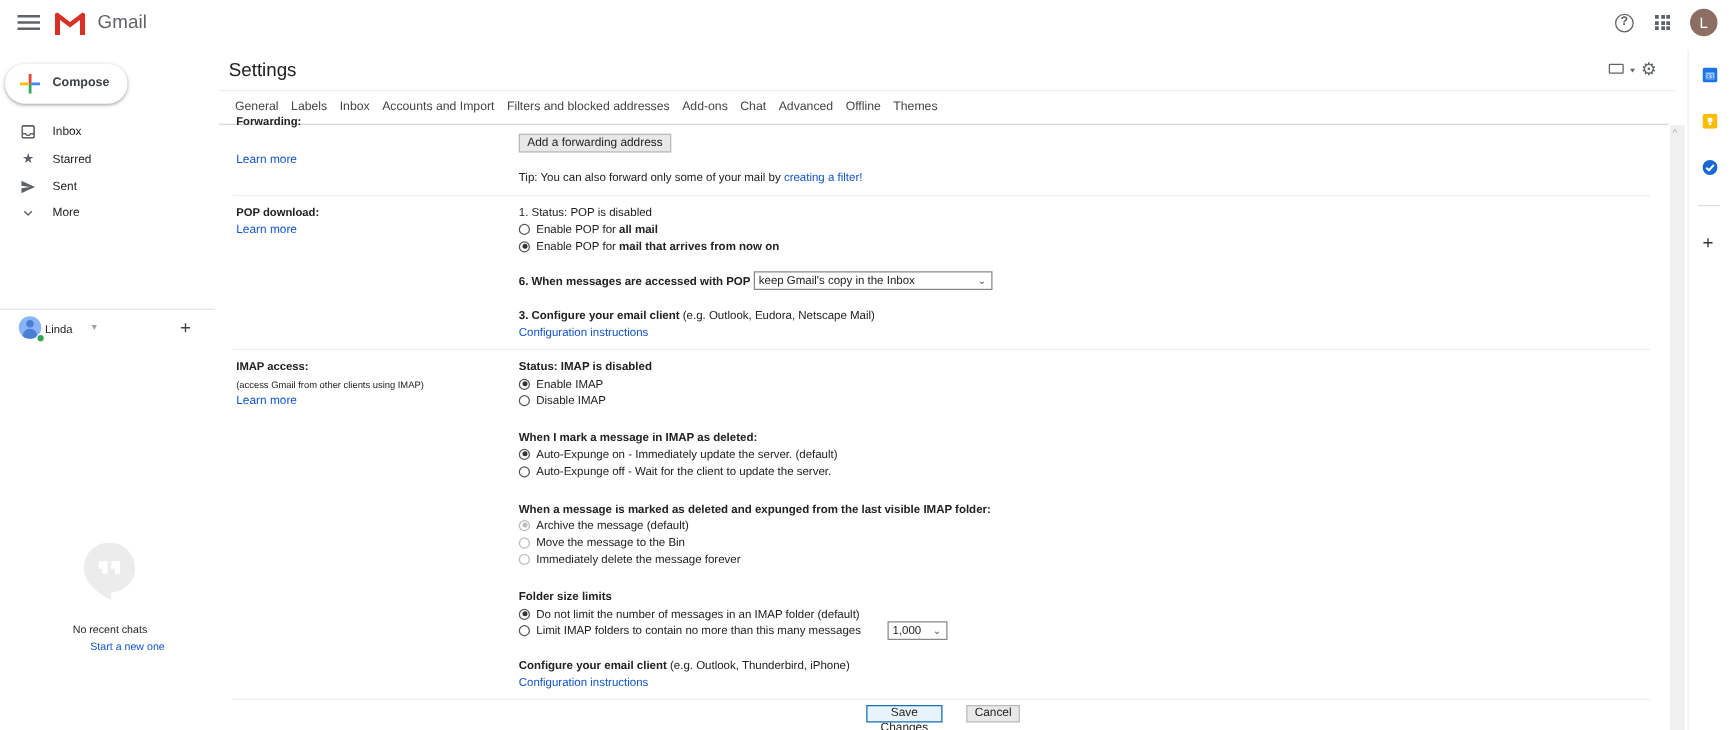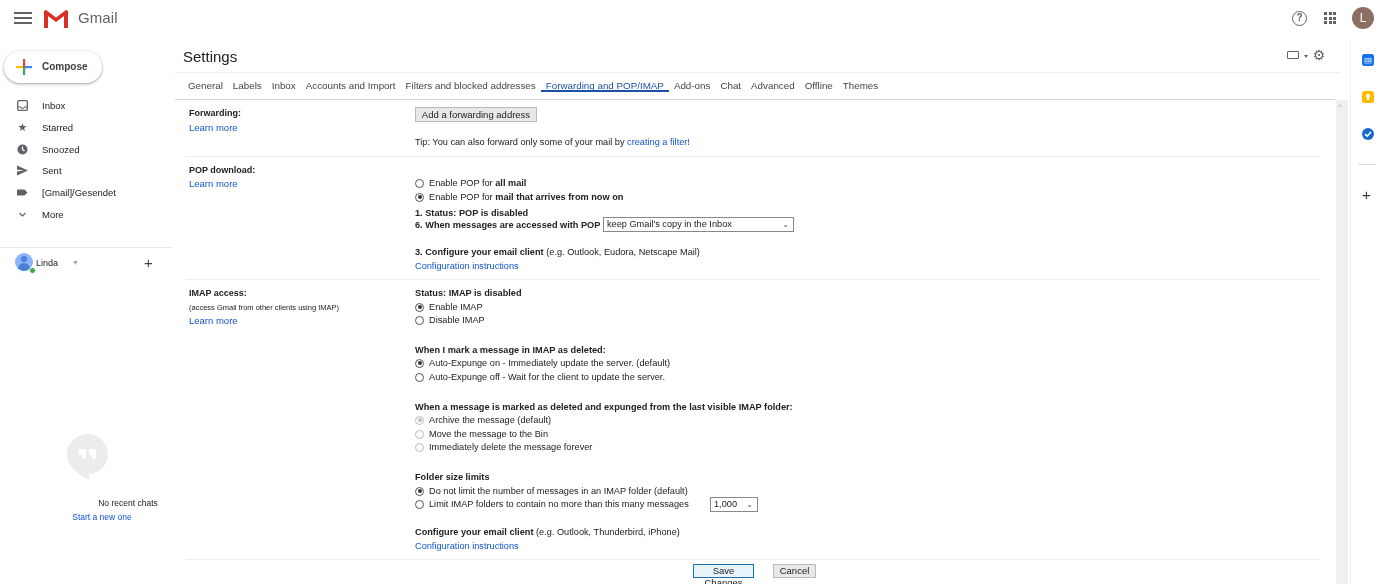--- a/index.html
+++ b/index.html
@@ -33,21 +33,21 @@
     .nav-divider { position: absolute; left: 0; top: 247px; width: 172px; height: 1px; background: #e6e6e6; }
     .user-row { position: absolute; left: 0; top: 252px; width: 172px; height: 22px; }
     .user-avatar { position: absolute; left: 15px; top: 1px; width: 18px; height: 18px; border-radius: 50%; background: #8ab4f8; overflow: hidden; }
     .user-avatar .head { position: absolute; left: 6px; top: 3px; width: 6px; height: 6px; border-radius: 50%; background: #4a7fd4; }
     .user-avatar .body { position: absolute; left: 3px; top: 10px; width: 12px; height: 10px; border-radius: 6px 6px 0 0; background: #4a7fd4; }
     .user-status { position: absolute; left: 29px; top: 15px; width: 7px; height: 7px; border-radius: 50%; background: #34a853; border: 1px solid #fff; }
     .user-name { position: absolute; left: 36px; top: 6px; font-size: 9px; color: #202124; }
     .user-caret { position: absolute; left: 72px; top: 7px; font-size: 7px; color: #9aa0a6; }
     .user-add { position: absolute; left: 144px; top: 2px; font-size: 15px; color: #444; cursor: pointer; }
     .hangout { position: absolute; left: 67px; top: 434px; width: 41px; height: 46px; }
-    .no-chats { position: absolute; left: 0; top: 498px; width: 176px; text-align: center; font-size: 8.5px; color: #222; margin-left: 40px; }
+    .no-chats { position: absolute; left: 0; top: 498px; width: 176px; text-align: center; font-size: 8.5px; color: #222; }
     .start-chat { position: absolute; left: 0; top: 512px; width: 176px; text-align: center; font-size: 8.5px; color: #15c; cursor: pointer; padding-left: 28px; }
 
     
     .settings-title { position: absolute; left: 183px; top: 48px; font-size: 15px; color: #202124; }
     .kb-icon { position: absolute; left: 1287px; top: 51px; width: 12px; height: 8px; border: 1.5px solid #5f6368; border-radius: 1px; }
     .kb-caret { position: absolute; left: 1304px; top: 55px; width: 0; height: 0; border-left: 2.5px solid transparent; border-right: 2.5px solid transparent; border-top: 3px solid #5f6368; }
     .gear-icon { position: absolute; left: 1312px; top: 48px; width: 14px; height: 14px; font-size: 14px; line-height: 14px; color: #5f6368; text-align: center; }
     .tabs-top-line { position: absolute; left: 175px; top: 72px; width: 1165px; height: 1px; background: #eee; }
     .tabs { position: absolute; left: 183px; top: 74px; height: 26px; display: flex; }
     .tab { font-size: 9.8px; color: #444; padding: 6px 5px 0 5px; height: 18px; position: relative; cursor: pointer; white-space: nowrap; text-align: center; }
@@ -127,36 +127,23 @@
         <path d="M0.7 7 H3.5 L4.5 8.3 H6.5 L7.5 7 H10.3" stroke="#5f6368" stroke-width="1.1" fill="none"></path>
       </svg>
     <span class="lbl">Inbox</span>
   </div>
   <div class="nav-item">
     <span class="ico">★</span>
     <span class="lbl">Starred</span>
   </div>
   <div class="nav-item">
     <svg class="ico" viewBox="0 0 11 11">
-        <circle cx="5.5" cy="5.5" r="5" fill="#5f6368"></circle>
-        <path d="M5.5 2.5 V5.5 L7.5 7" stroke="#fff" stroke-width="1.2" fill="none"></path>
-      </svg>
-    <span class="lbl">Snoozed</span>
-  </div>
-  <div class="nav-item">
-    <svg class="ico" viewBox="0 0 11 11">
         <path d="M0 0.5 L11 5.5 L0 10.5 L0 6.5 L7 5.5 L0 4.5 Z" fill="#5f6368"></path>
       </svg>
     <span class="lbl">Sent</span>
-  </div>
-  <div class="nav-item">
-    <svg class="ico" viewBox="0 0 11 11">
-        <path d="M0 2.5 H7.5 L10.5 5.5 L7.5 8.5 H0 Z" fill="#5f6368"></path>
-      </svg>
-    <span class="lbl">[Gmail]/Gesendet</span>
   </div>
   <div class="nav-item">
     <svg class="ico" viewBox="0 0 11 11">
         <path d="M2.5 4 L5.5 7 L8.5 4" stroke="#5f6368" stroke-width="1.2" fill="none"></path>
       </svg>
     <span class="lbl">More</span>
   </div>
 </div>
 
 <div class="nav-divider"></div>
@@ -187,21 +174,20 @@
 <div class="kb-caret"></div>
 <div class="gear-icon">⚙</div>
 
 <div class="tabs-top-line"></div>
 <div class="tabs">
   <div class="tab">General</div>
   <div class="tab">Labels</div>
   <div class="tab">Inbox</div>
   <div class="tab">Accounts and Import</div>
   <div class="tab">Filters and blocked addresses</div>
-  <div class="tab active">Forwarding and POP/IMAP</div>
   <div class="tab">Add-ons</div>
   <div class="tab">Chat</div>
   <div class="tab">Advanced</div>
   <div class="tab">Offline</div>
   <div class="tab">Themes</div>
 </div>
 <div class="tabs-bottom-line"></div>
 
 <div class="scrollbar"></div>
 <span class="scroll-up">^</span>
@@ -216,29 +202,29 @@
     <circle cx="6" cy="5" r="2" fill="#fff"></circle>
     <rect x="5" y="7" width="2" height="2" fill="#fff"></rect>
   </svg>
 <svg class="side-app" style="top:128px" viewBox="0 0 12 12">
     <circle cx="6" cy="6" r="6" fill="#1967d2"></circle>
     <path d="M3 6.2 L5.2 8.2 L9 4" stroke="#fff" stroke-width="1.6" fill="none"></path>
   </svg>
 <div class="side-divider"></div>
 <span class="side-add">+</span>
 
-<div class="sec-label" style="top:108px">Forwarding:</div>
+<div class="sec-label" style="top:92px">Forwarding:</div>
 <div class="learn" style="top:122px">Learn more</div>
 <button class="btn" style="left:415px; top:107px; width:122px; height:15px;">Add a forwarding address</button>
 <div class="txt" style="top:137px"><span>Tip: You can also forward only some of your mail by </span><span class="link">creating a filter!</span></div>
 <div class="row-line" style="top:156px"></div>
 
 <div class="sec-label" style="top:165px">POP download:</div>
 <div class="learn" style="top:178px">Learn more</div>
-<div class="txt" style="top:165px; font-weight:bold;margin-top:43px;">1. Status: POP is disabled</div>
+<div class="txt" style="top:165px; font-weight:normal;">1. Status: POP is disabled</div>
 <div class="radio-row" style="top:178px">
   <span class="radio"></span>
   <span>Enable POP for </span>&nbsp;<b>all mail</b>
 </div>
 <div class="radio-row" style="top:192px">
   <span class="radio checked"></span>
   <span>Enable POP for </span>&nbsp;<b>mail that arrives from now on</b>
 </div>
 <div class="txt" style="top:220px; font-weight:bold;">6. When messages are accessed with POP</div>
 <div class="select" style="left:603px; top:217px; width:191px;">

